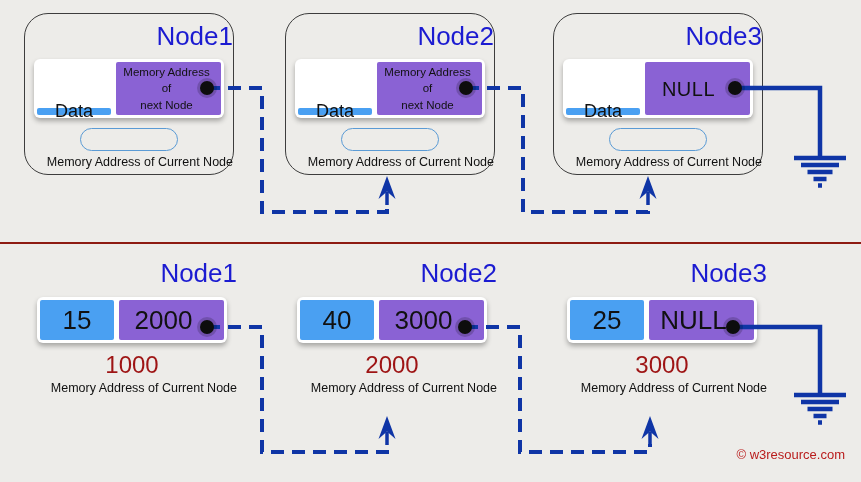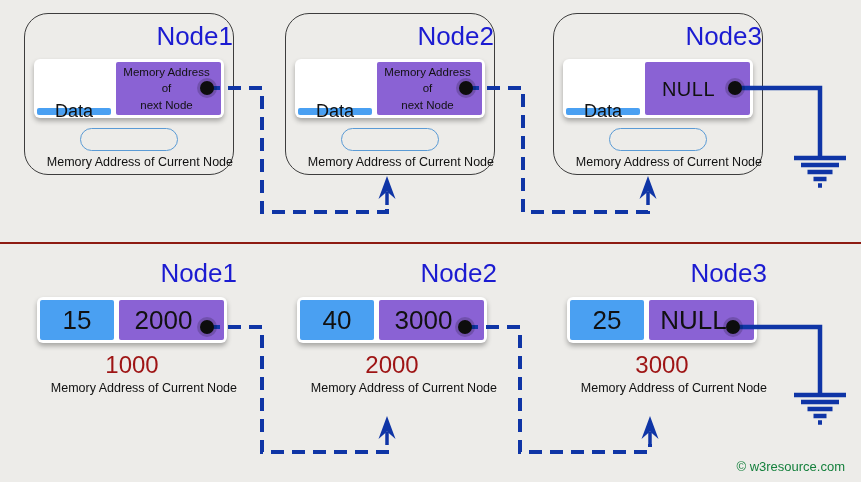--- a/index.html
+++ b/index.html
@@ -36,21 +36,21 @@
 
   .pill{width:98px; height:23px; margin:10px auto 0; box-sizing:border-box;
         border:1.6px solid var(--pill-stroke); border-radius:13px;}
 
   .small-label{text-align:right; font-size:12.5px; margin-top:4px; color:var(--text-color);}
   .addr{text-align:center; font-size:24px; line-height:26px; color:var(--accent-red); margin-top:9px;}
   .bnode .small-label{margin-top:3px;}
 
   .sep{position:absolute; top:242px; left:0; width:861px; height:2px; background:var(--separator-red);}
 
-  .copyright{position:absolute; right:16px; bottom:8px; font-size:13px; color:#15803d;}
+  .copyright{position:absolute; right:16px; bottom:20px; font-size:13px; color:#b91c1c;}
 
   svg.wires{position:absolute; left:0; top:0; pointer-events:none; z-index:5;}
   .wire-dash{fill:none; stroke:var(--wire-blue); stroke-width:4; stroke-dasharray:13 8;}
   .wire-solid{fill:none; stroke:var(--wire-blue); stroke-width:4.5;}
   .afill{fill:var(--wire-blue); stroke:none;}
   .astem{fill:none; stroke:var(--wire-blue); stroke-width:3.5;}
   .dot{fill:#0d0d0d;}
   .dot-halo{fill:#000000; opacity:.18;}
 </style>
 </head>

